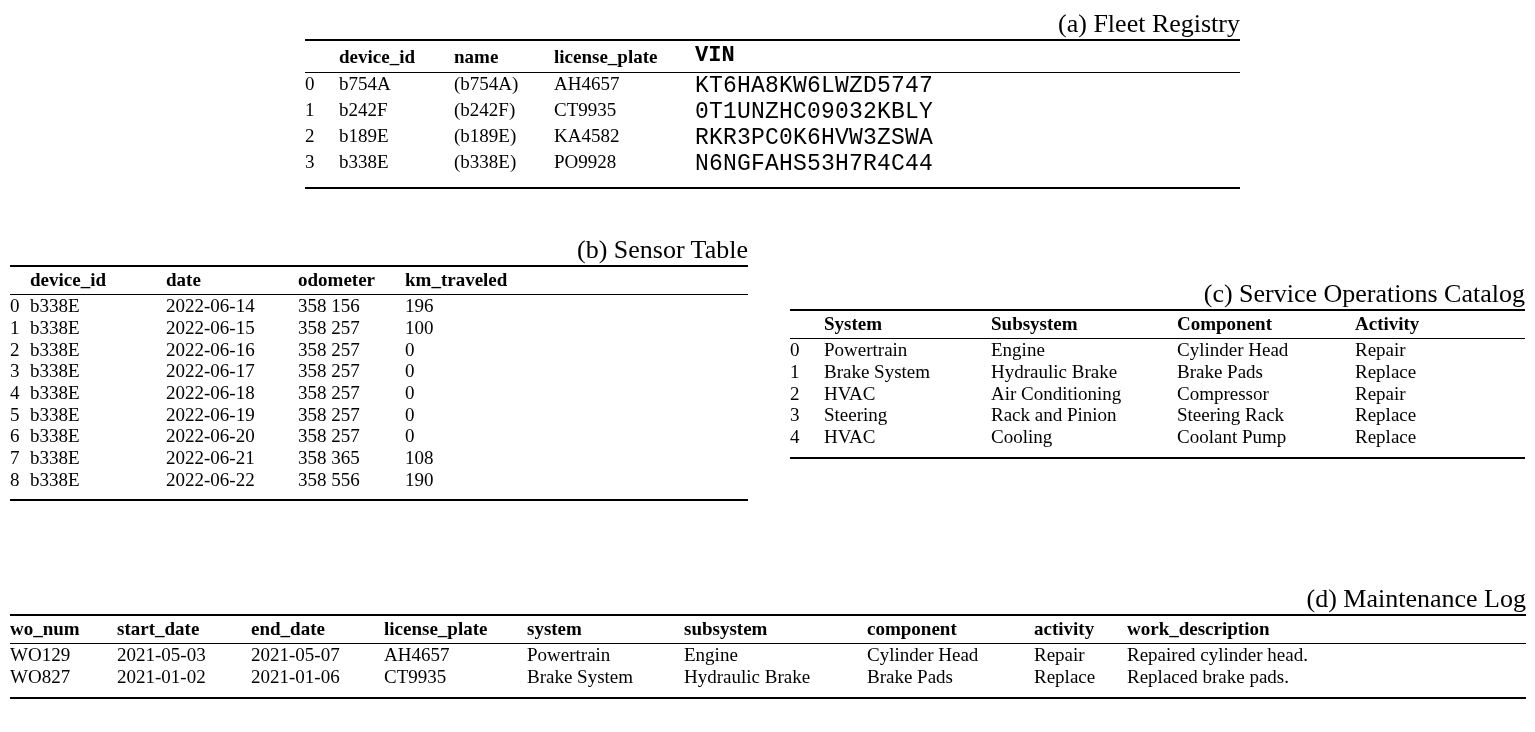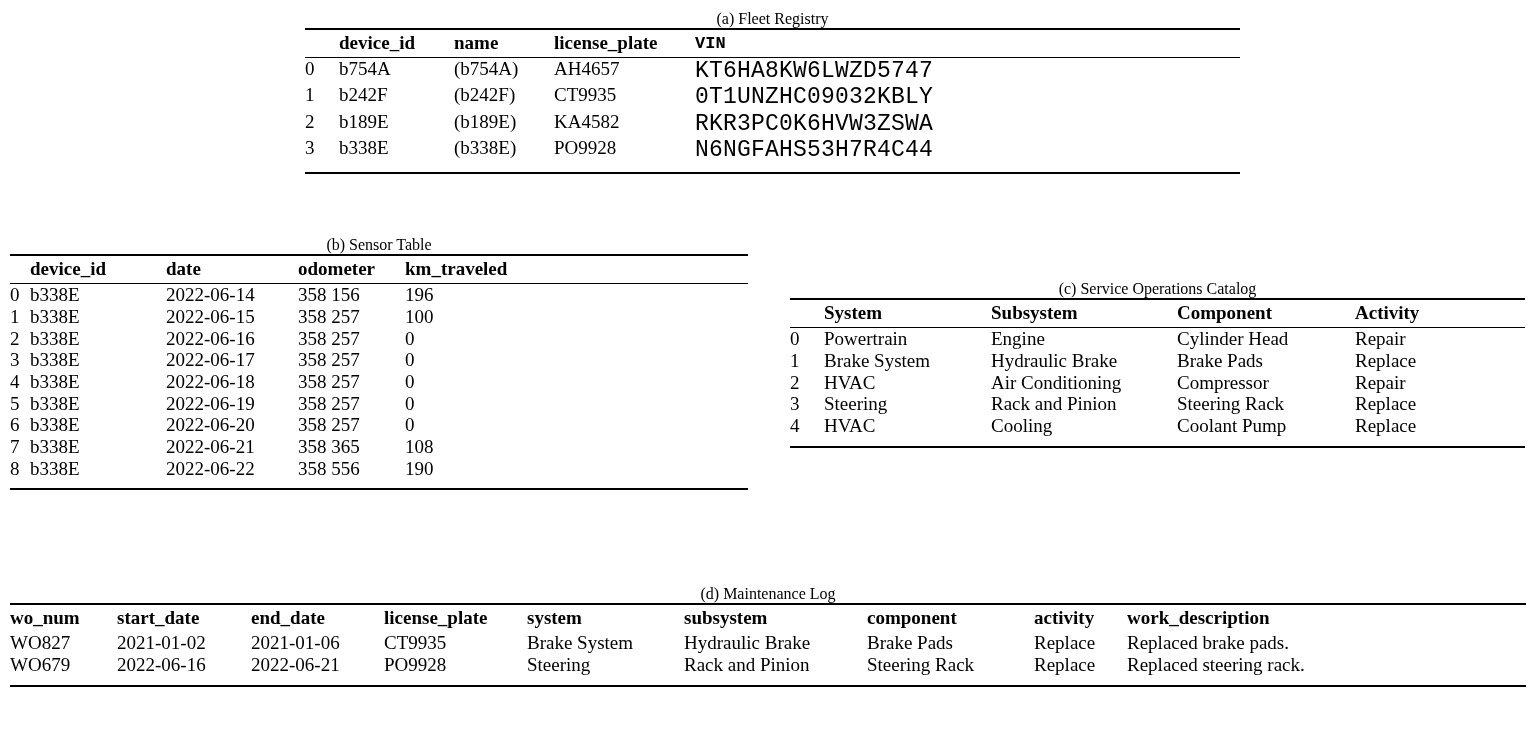--- a/index.html
+++ b/index.html
@@ -14,22 +14,22 @@
     font-family: "Liberation Serif", "DejaVu Serif", serif;
     color: #000000;
     overflow: hidden;
   }
 
   .panel {
     position: absolute;
   }
 
   .caption {
-    font-size: 16px;
-    text-align: center;
+    font-size: 26px;
+    text-align: right;
     line-height: 1.1;
     white-space: nowrap;
   }
 
   table.tbl {
     border-collapse: collapse;
     width: 100%;
     font-size: 19px;
     line-height: 1.14;
   }
@@ -69,21 +69,21 @@
   }
 
   .mono {
     font-family: "Liberation Mono", "DejaVu Sans Mono", monospace;
     font-size: 23px;
     letter-spacing: 0.2px;
   }
 
   th.mono-h {
     font-family: "Liberation Mono", "DejaVu Sans Mono", monospace;
-    font-size: 17px;
+    font-size: 22px;
     font-weight: bold;
     margin-top: 15px;
   }
 
   .num-right {
     text-align: right;
   }
 
   .wrapcell {
     white-space: normal;
@@ -371,40 +371,40 @@
         <th>end_date</th>
         <th>license_plate</th>
         <th>system</th>
         <th>subsystem</th>
         <th>component</th>
         <th>activity</th>
         <th>work_description</th>
       </tr>
     </thead>
     <tbody>
+      <tr class="rule-mid">
+        <td>WO129</td>
+        <td>2021-05-03</td>
+        <td>2021-05-07</td>
+        <td>AH4657</td>
+        <td>Powertrain</td>
+        <td>Engine</td>
+        <td>Cylinder Head</td>
+        <td>Repair</td>
+        <td>Repaired cylinder head.</td>
+      </tr>
       <tr>
         <td>WO827</td>
         <td>2021-01-02</td>
         <td>2021-01-06</td>
         <td>CT9935</td>
         <td>Brake System</td>
         <td>Hydraulic Brake</td>
         <td>Brake Pads</td>
         <td>Replace</td>
         <td>Replaced brake pads.</td>
       </tr>
-      <tr>
-        <td>WO679</td>
-        <td>2022-06-16</td>
-        <td>2022-06-21</td>
-        <td>PO9928</td>
-        <td>Steering</td>
-        <td>Rack and Pinion</td>
-        <td>Steering Rack</td>
-        <td>Replace</td>
-        <td>Replaced steering rack.</td>
-      </tr>
       <tr class="pre-bot-row rule-bot">
         <td colspan="9"></td>
       </tr>
     </tbody>
   </table>
 </div>
 
 </body></html>

